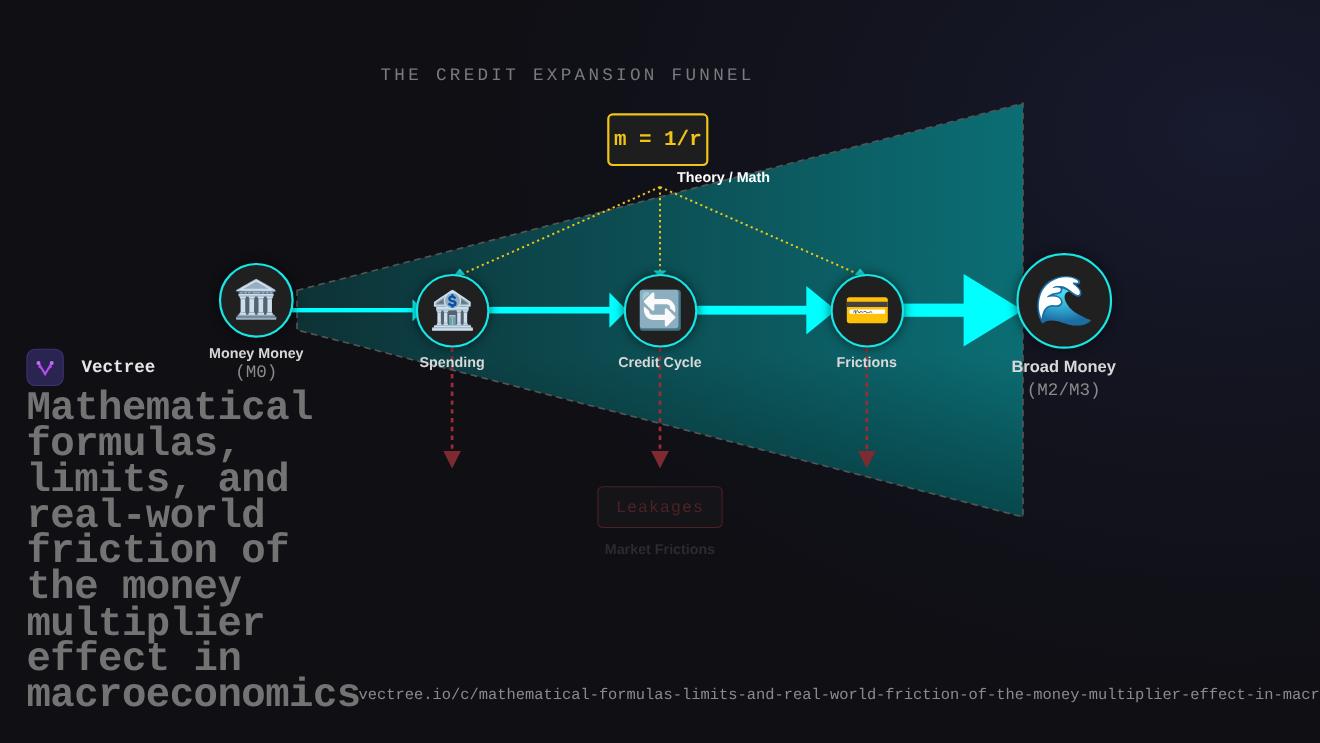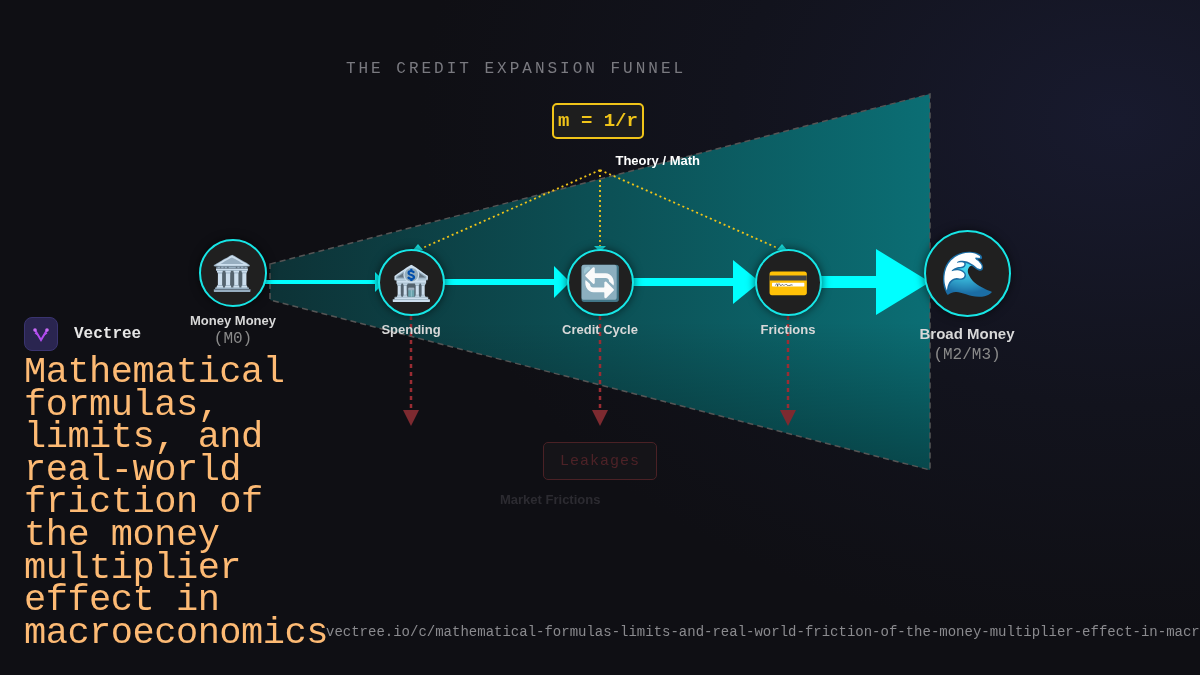--- a/index.html
+++ b/index.html
@@ -10,21 +10,21 @@
     font-family: "Liberation Sans", sans-serif;
   }
   .stage { position:absolute; left:0; top:0; width:1200px; height:675px; }
   .diagram-title {
     position:absolute; left:0; width:1032px; top:60px; text-align:center;
     font-family:"Liberation Mono", monospace; font-size:16px; letter-spacing:3px;
     color:#7a7a80;
   }
   svg.diag { position:absolute; left:0; top:0; }
   .formula-box {
-    position:absolute; left:552px; top:103px; width:92px; height:36px;
+    position:absolute; left:552px; top:103px; width:92px; height:48px;
     border:2px solid #f0c419; border-radius:5px; background:#1e1e1e;
     color:#f0c419; font-family:"Liberation Mono", monospace; font-weight:bold;
     font-size:19px; display:flex; align-items:center; justify-content:center;
     box-sizing:border-box;
   }
   .formula-label {
     position:absolute; left:500px; width:200px; top:153px; text-align:right;
     color:#ffffff; font-weight:bold; font-size:13px;
   }
   .node {
@@ -43,33 +43,33 @@
     font-family:"Liberation Mono", monospace; width:160px;
   }
   .leak-box {
     position:absolute; left:543px; top:442px; width:114px; height:38px;
     border:1.5px solid #4a2125; border-radius:5px; background:#151418;
     color:#4d2227; font-family:"Liberation Mono", monospace; font-size:15px;
     letter-spacing:1px; display:flex; align-items:center; justify-content:center;
     box-sizing:border-box;
   }
   .leak-label {
-    position:absolute; left:500px; width:200px; top:492px; 
+    position:absolute; left:500px; width:200px; top:492px; text-align:center;
     color:#2c2b31; font-weight:bold; font-size:13px;
   }
   .brand { position:absolute; left:24px; top:317px; display:flex; align-items:center; gap:16px; }
   .brand-logo {
     width:34px; height:34px; border-radius:8px; background:#2a2550;
     border:1px solid #3a3470; box-sizing:border-box;
     display:flex; align-items:center; justify-content:center;
   }
   .brand-name { color:#e6e6e6; font-family:"Liberation Mono", monospace; font-weight:bold; font-size:16px; }
   .headline {
     position:absolute; left:24px; top:356px; width:320px; margin:0;
-    color:#fdba74; font-family:"Liberation Mono", monospace; font-weight:normal;
+    color:#737373; font-family:"Liberation Mono", monospace; font-weight:bold;
     font-size:37px; line-height:32.6px; letter-spacing:-0.5px;
   }
   .url {
     position:absolute; left:326px; top:624px; white-space:nowrap;
     color:#8a8a8e; font-family:"Liberation Mono", monospace; font-size:14px;
   }
 </style>
 </head>
 <body>
 

